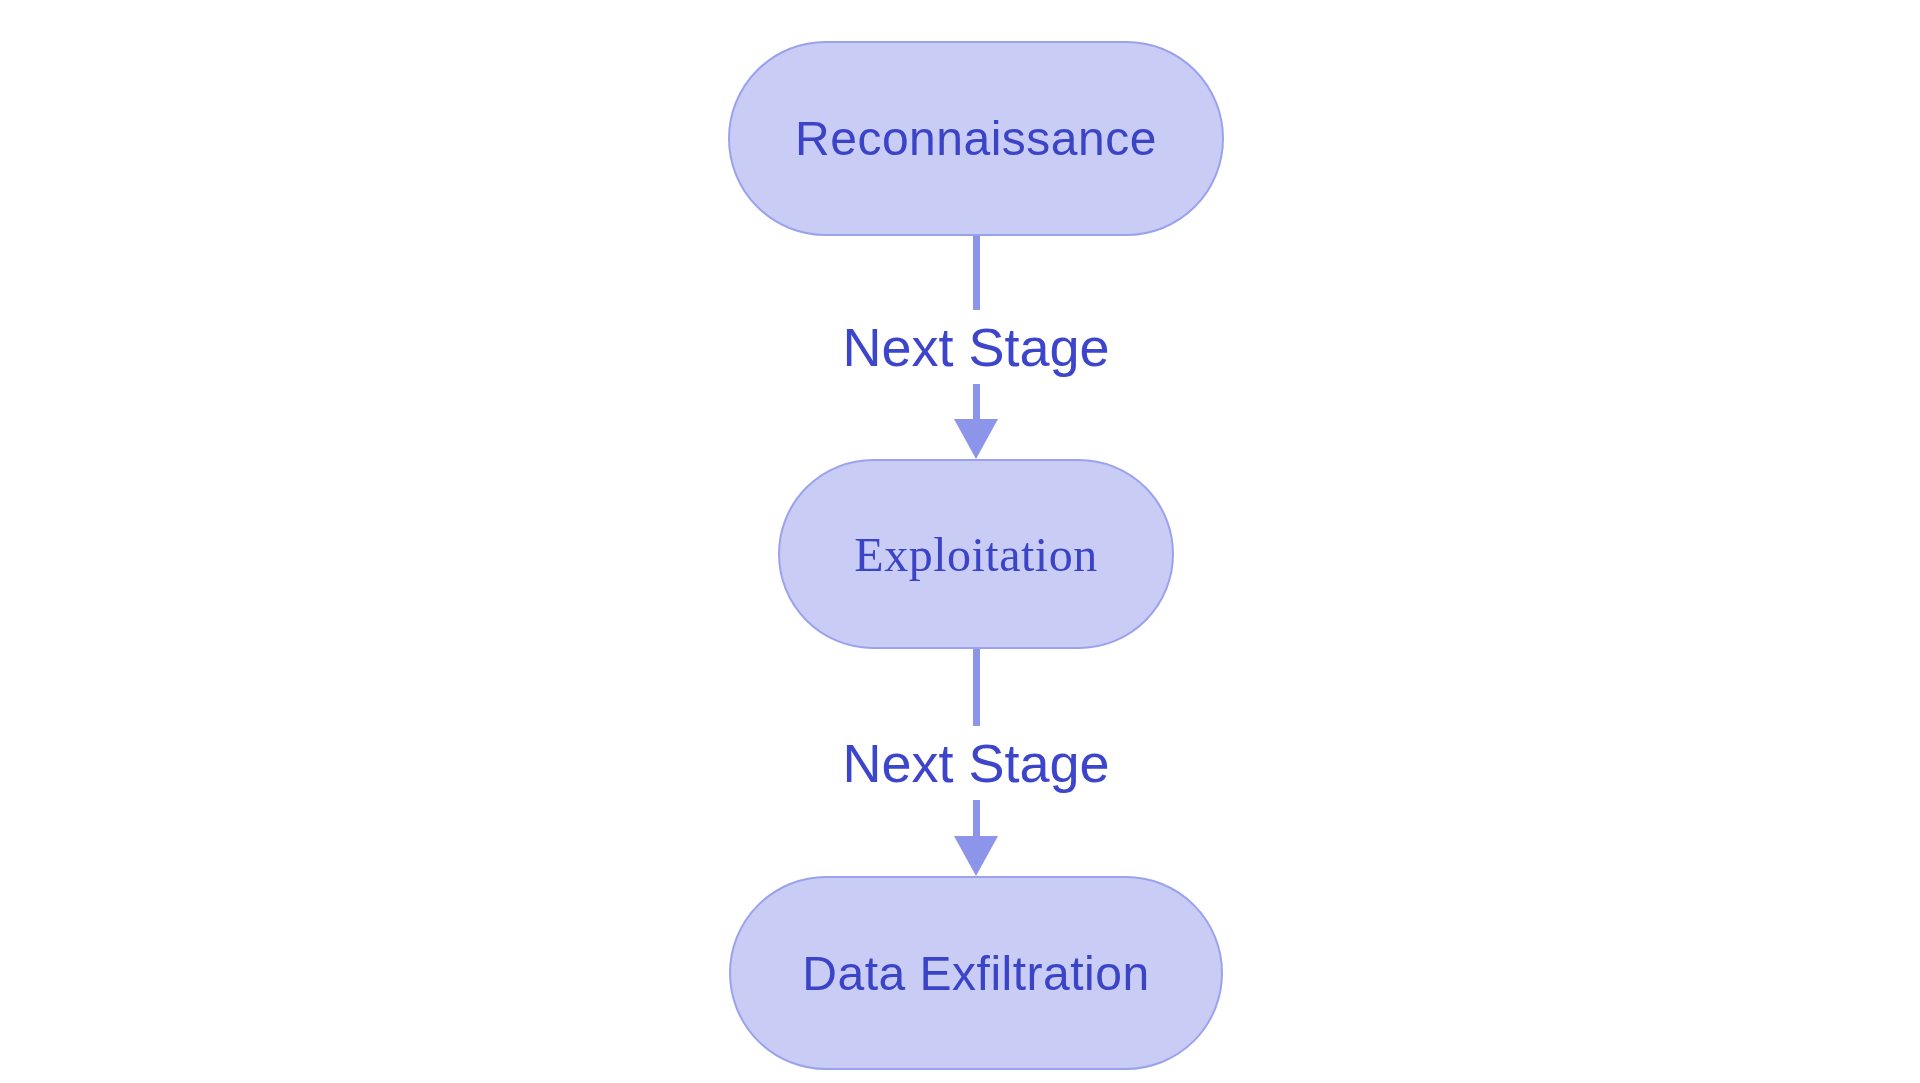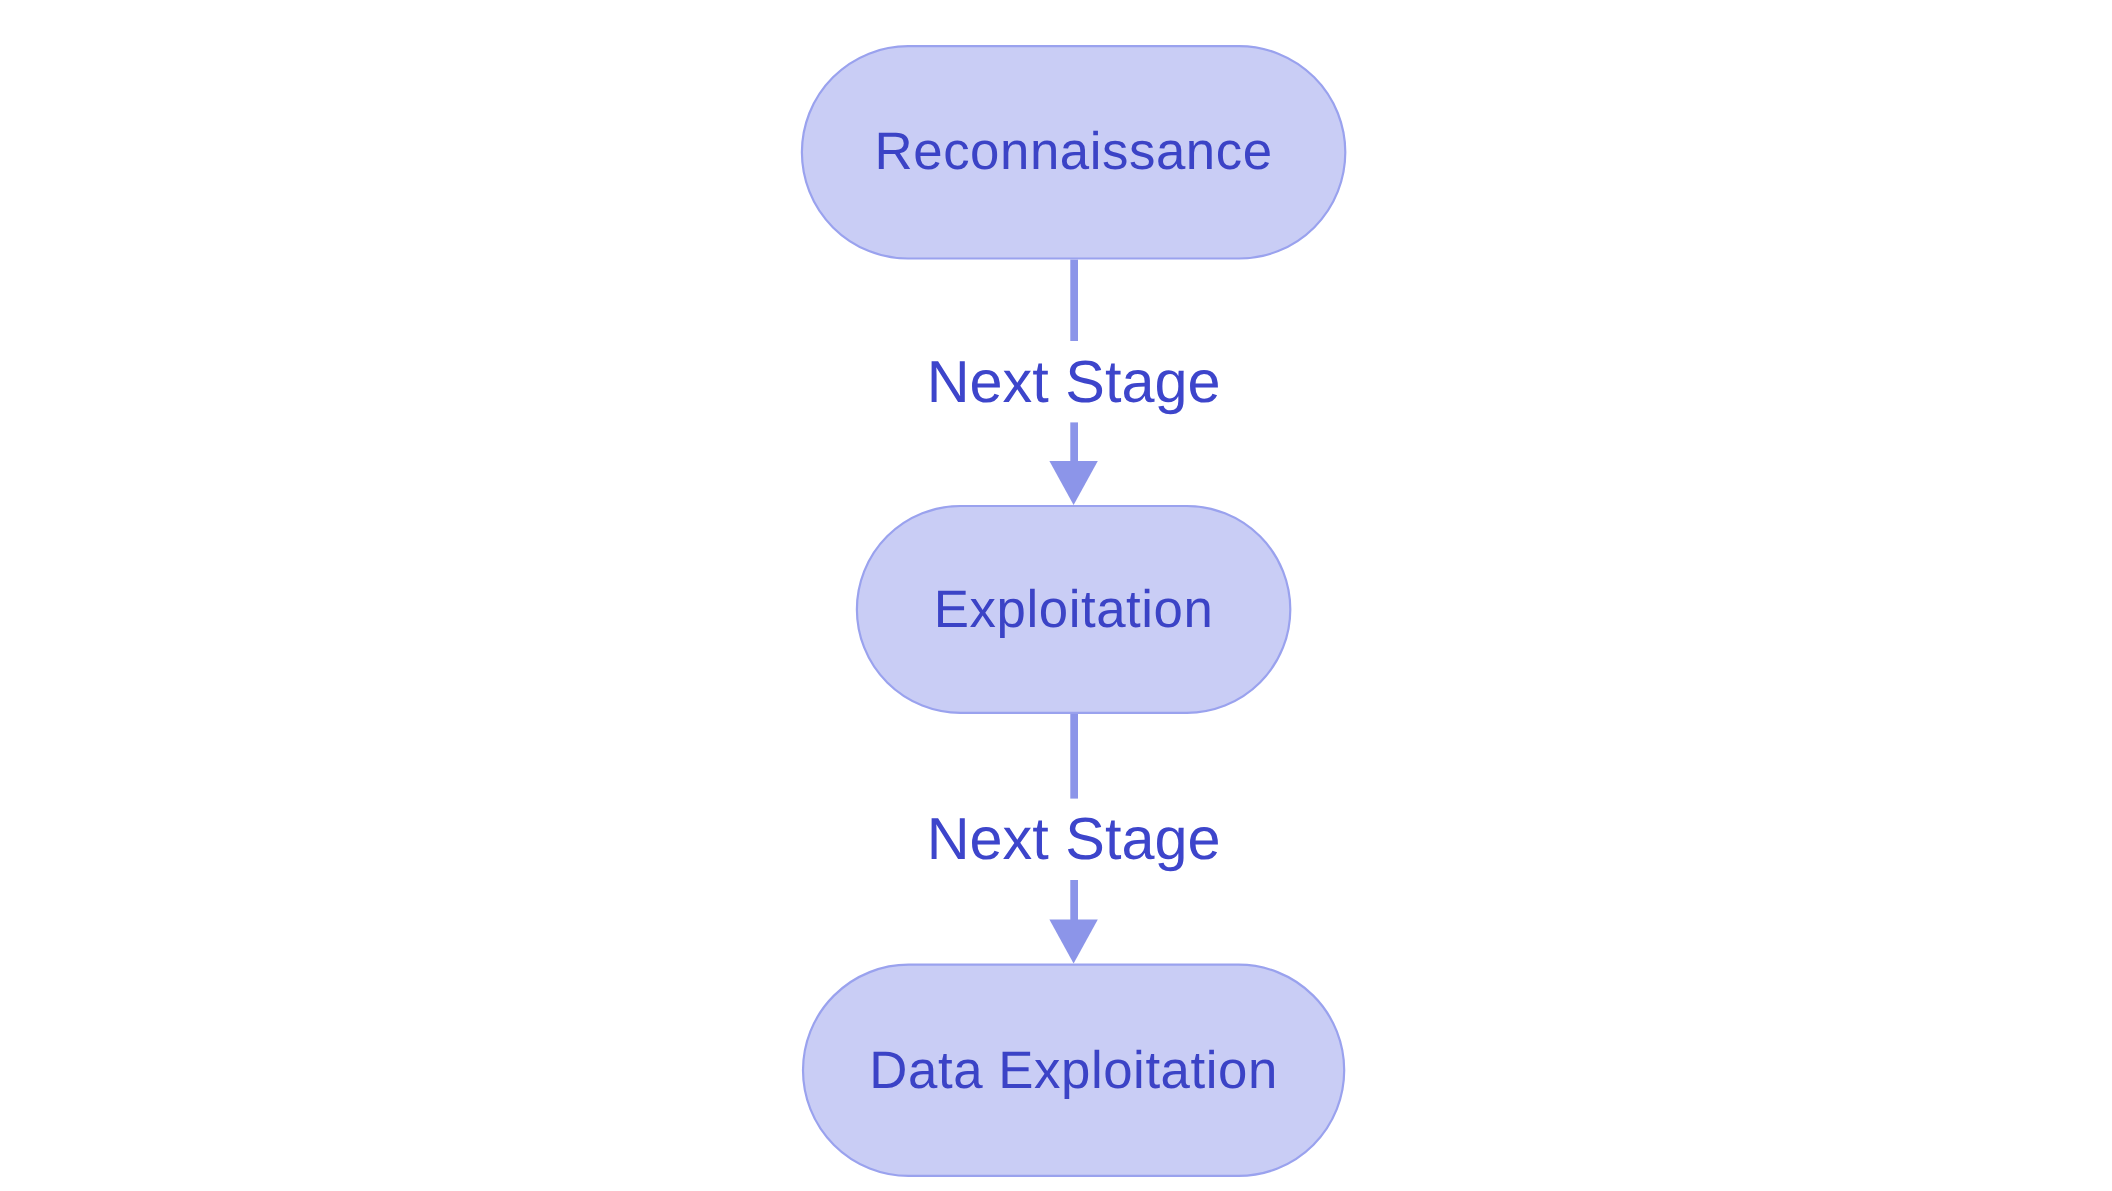--- a/index.html
+++ b/index.html
@@ -67,25 +67,25 @@
 <div class="canvas">
 
   <div class="node" style="left:712px; top:25px; width:496px; height:195px;">
     <span class="node-label">Reconnaissance</span>
   </div>
 
   <div class="edge-line" style="top:220px; height:186px;"></div>
   <div class="arrowhead" style="top:403px;"></div>
   <div class="edge-label" style="top:331px;">Next Stage</div>
 
-  <div class="node" style="left:762px; top:443px; width:396px; height:190px;">
+  <div class="node" style="left:762px; top:443px; width:396px; height:190px;font-family:Liberation Serif, serif;">
     <span class="node-label">Exploitation</span>
   </div>
 
   <div class="edge-line" style="top:633px; height:190px;"></div>
   <div class="arrowhead" style="top:820px;"></div>
   <div class="edge-label" style="top:747px;">Next Stage</div>
 
   <div class="node" style="left:713px; top:860px; width:494px; height:194px;">
-    <span class="node-label">Data Exploitation</span>
+    <span class="node-label">Data Exfiltration</span>
   </div>
 
 </div>
 
 </body></html>

